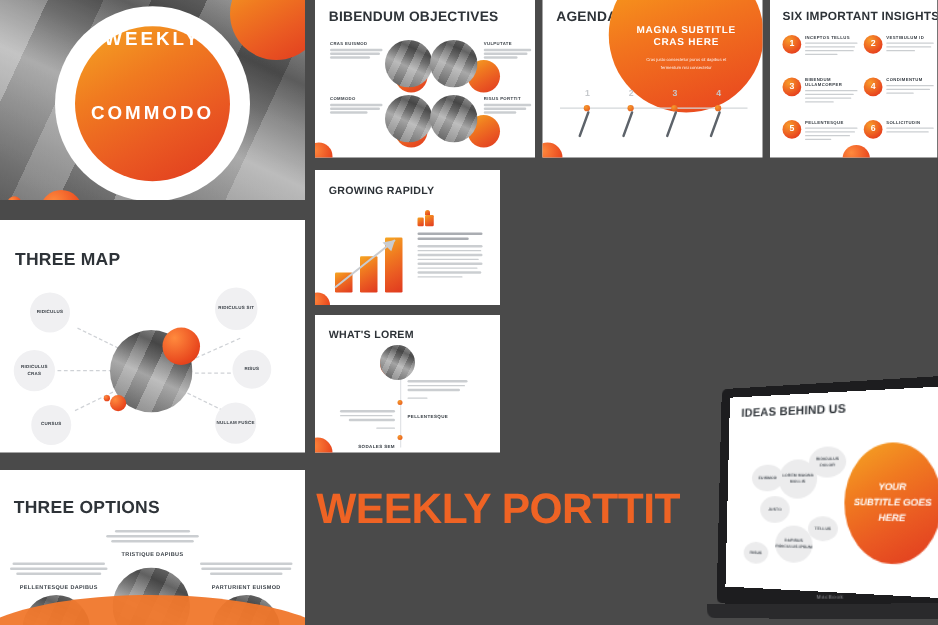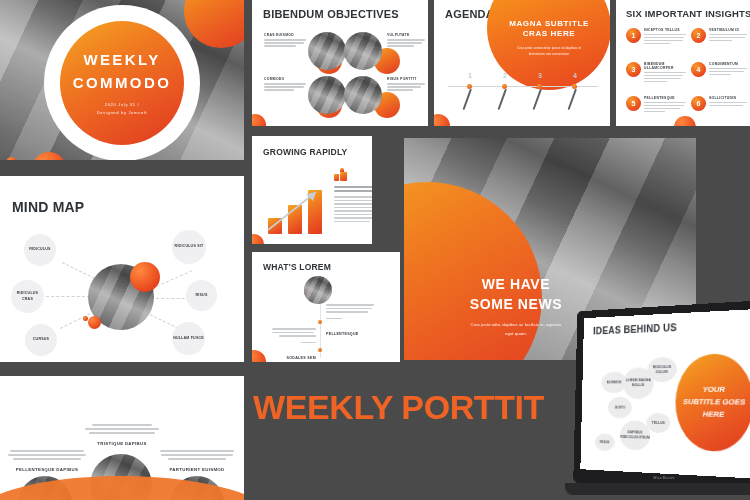--- a/index.html
+++ b/index.html
@@ -40,22 +40,22 @@
   #hero { left:0; top:0; width:244px; height:160px; }
   #hero .bg { position:absolute; inset:0; }
   #hero .ring {
     position:absolute; left:50%; top:52%; transform:translate(-50%,-50%);
     width:156px; height:156px; border-radius:50%;
     background:#fff; box-shadow:0 0 0 0 rgba(0,0,0,.06);
   }
   #hero .disc {
     position:absolute; left:50%; top:52%; transform:translate(-50%,-50%);
     width:124px; height:124px; border-radius:50%;
-    display:flex; flex-direction:column; align-items:center; justify-content:center;
-    color:#fff; text-align:center;
+    display:flex; flex-direction:column; align-items:center; justify-content:flex-start;
+    color:#fff; text-align:center;gap:36px;
   }
   #hero .t1 { font-size:15px; font-weight:bold; letter-spacing:2.4px; line-height:1.5; }
   #hero .sub { font-size:4.2px; letter-spacing:.6px; margin-top:7px; line-height:1.9; opacity:.92; }
   #hero .blob-tr { position:absolute; right:-14px; top:-26px; width:74px; height:74px; border-radius:50%; }
   .ball { position:absolute; border-radius:50%; background:radial-gradient(circle at 32% 28%,#ff8a3d,#e8461d 70%,#c9381a); }
 
   
   #objectives { left:252px; top:0; width:176px; height:126px; }
   .oj-item { position:absolute; width:78px; height:40px; }
   .oj-circ { position:absolute; width:38px; height:38px; border-radius:50%; overflow:hidden; }
@@ -93,21 +93,21 @@
   #mindmap { left:0; top:176px; width:244px; height:186px; }
   .mm-node {
     position:absolute; border-radius:50%; background:#f0f0f2;
     display:flex; align-items:center; justify-content:center; text-align:center;
     font-size:3.6px; font-weight:bold; color:#3a4047; letter-spacing:.2px; line-height:1.45;
   }
   .mm-center { position:absolute; width:66px; height:66px; border-radius:50%; overflow:hidden; }
   .mm-link { position:absolute; height:0; border-top:1px dashed #cfd2d6; transform-origin:left center; }
 
   
-  #growing { left:252px; top:136px; width:120px; height:108px; }
+  #growing { left:252px; top:136px; width:148px; height:108px; }
   .bar { position:absolute; bottom:0; border-radius:1px; }
   .gr-arrow { position:absolute; }
 
   
   #whatsnext { left:252px; top:252px; width:148px; height:110px; }
   .wn-line { position:absolute; width:1px; background:#e2e4e7; }
   .wn-dot { position:absolute; width:4px; height:4px; border-radius:50%;
             background:radial-gradient(circle at 35% 30%,#f79a2a,#e2511f); }
 
   
@@ -313,21 +313,21 @@
         <span class="lbl">SOLLICITUDIN</span>
         <span class="ph" style="height:1.5px;width:100%;margin-bottom:1.5px;"></span>
         <span class="ph" style="height:1.5px;width:90%;"></span>
       </div>
     </div>
 
     <div class="ball" style="left:58px;bottom:-12px;width:22px;height:22px;"></div>
   </div>
 
   <div class="slide" id="mindmap">
-    <div class="slide-title" style="position:absolute;left:12px;top:24px;font-size:14px;">MIND MAP</div>
+    <div class="slide-title" style="position:absolute;left:12px;top:24px;font-size:14px;">THREE MAP</div>
 
     <div class="mm-link" style="left:62px;top:86px;width:46px;transform:rotate(26deg);"></div>
     <div class="mm-link" style="left:46px;top:120px;width:44px;"></div>
     <div class="mm-link" style="left:60px;top:152px;width:44px;transform:rotate(-26deg);"></div>
     <div class="mm-link" style="left:152px;top:112px;width:44px;transform:rotate(-24deg);"></div>
     <div class="mm-link" style="left:156px;top:122px;width:44px;"></div>
     <div class="mm-link" style="left:150px;top:138px;width:46px;transform:rotate(26deg);"></div>
 
     <div class="mm-center photo" style="left:88px;top:88px;filter:grayscale(1)"></div>
     <div class="ball" style="left:130px;top:86px;width:30px;height:30px;"></div>
@@ -399,36 +399,27 @@
       <span class="ph" style="height:1.5px;width:96%;margin-bottom:2px;"></span>
       <span class="ph" style="height:1.5px;width:84%;margin-bottom:5px;margin-left:16%;"></span>
       <span class="ph" style="height:1.4px;width:34%;margin-left:66%;margin-bottom:2px;"></span>
       <span class="lbl" style="font-size:3.6px;">SODALES SEM</span>
     </div>
     <div class="wn-dot" style="left:66px;top:96px;"></div>
 
     <div class="ball" style="left:-10px;bottom:-12px;width:24px;height:24px;"></div>
   </div>
 
-  <div class="slide" id="news">
-    <div class="img photo" style="filter:grayscale(1) contrast(1.08)"></div>
-    <div class="quarter orange-grad"></div>
-    <div class="qtext">
-      <div class="qt">WE HAVE</div>
-      <div class="qt">SOME NEWS</div>
-      <div class="qs">Cras justo odio, dapibus ac facilisis in, egestas</div>
-      <div class="qs" style="margin-top:0">eget quam.</div>
-    </div>
-  </div>
 
   <div id="caption">
     <div class="big">WEEKLY PORTTIT</div>
   </div>
 
   <div class="slide" id="three">
+    <div class="slide-title" style="position:absolute;left:11px;top:22px;font-size:14px;">THREE OPTIONS</div>
 
     <div class="to-col" style="left:8px;top:74px;width:78px;">
       <span class="ph" style="height:1.7px;width:94%;margin:0 auto 2.4px;"></span>
       <span class="ph" style="height:1.7px;width:99%;margin:0 auto 2.4px;"></span>
       <span class="ph" style="height:1.7px;width:86%;margin:0 auto 7px;"></span>
       <span class="lbl">PELLENTESQUE DAPIBUS</span>
     </div>
     <div class="to-circ photo" style="left:18px;top:100px;width:54px;height:54px;filter:grayscale(1)"></div>
 
     <div class="to-col" style="left:83px;top:48px;width:78px;">

